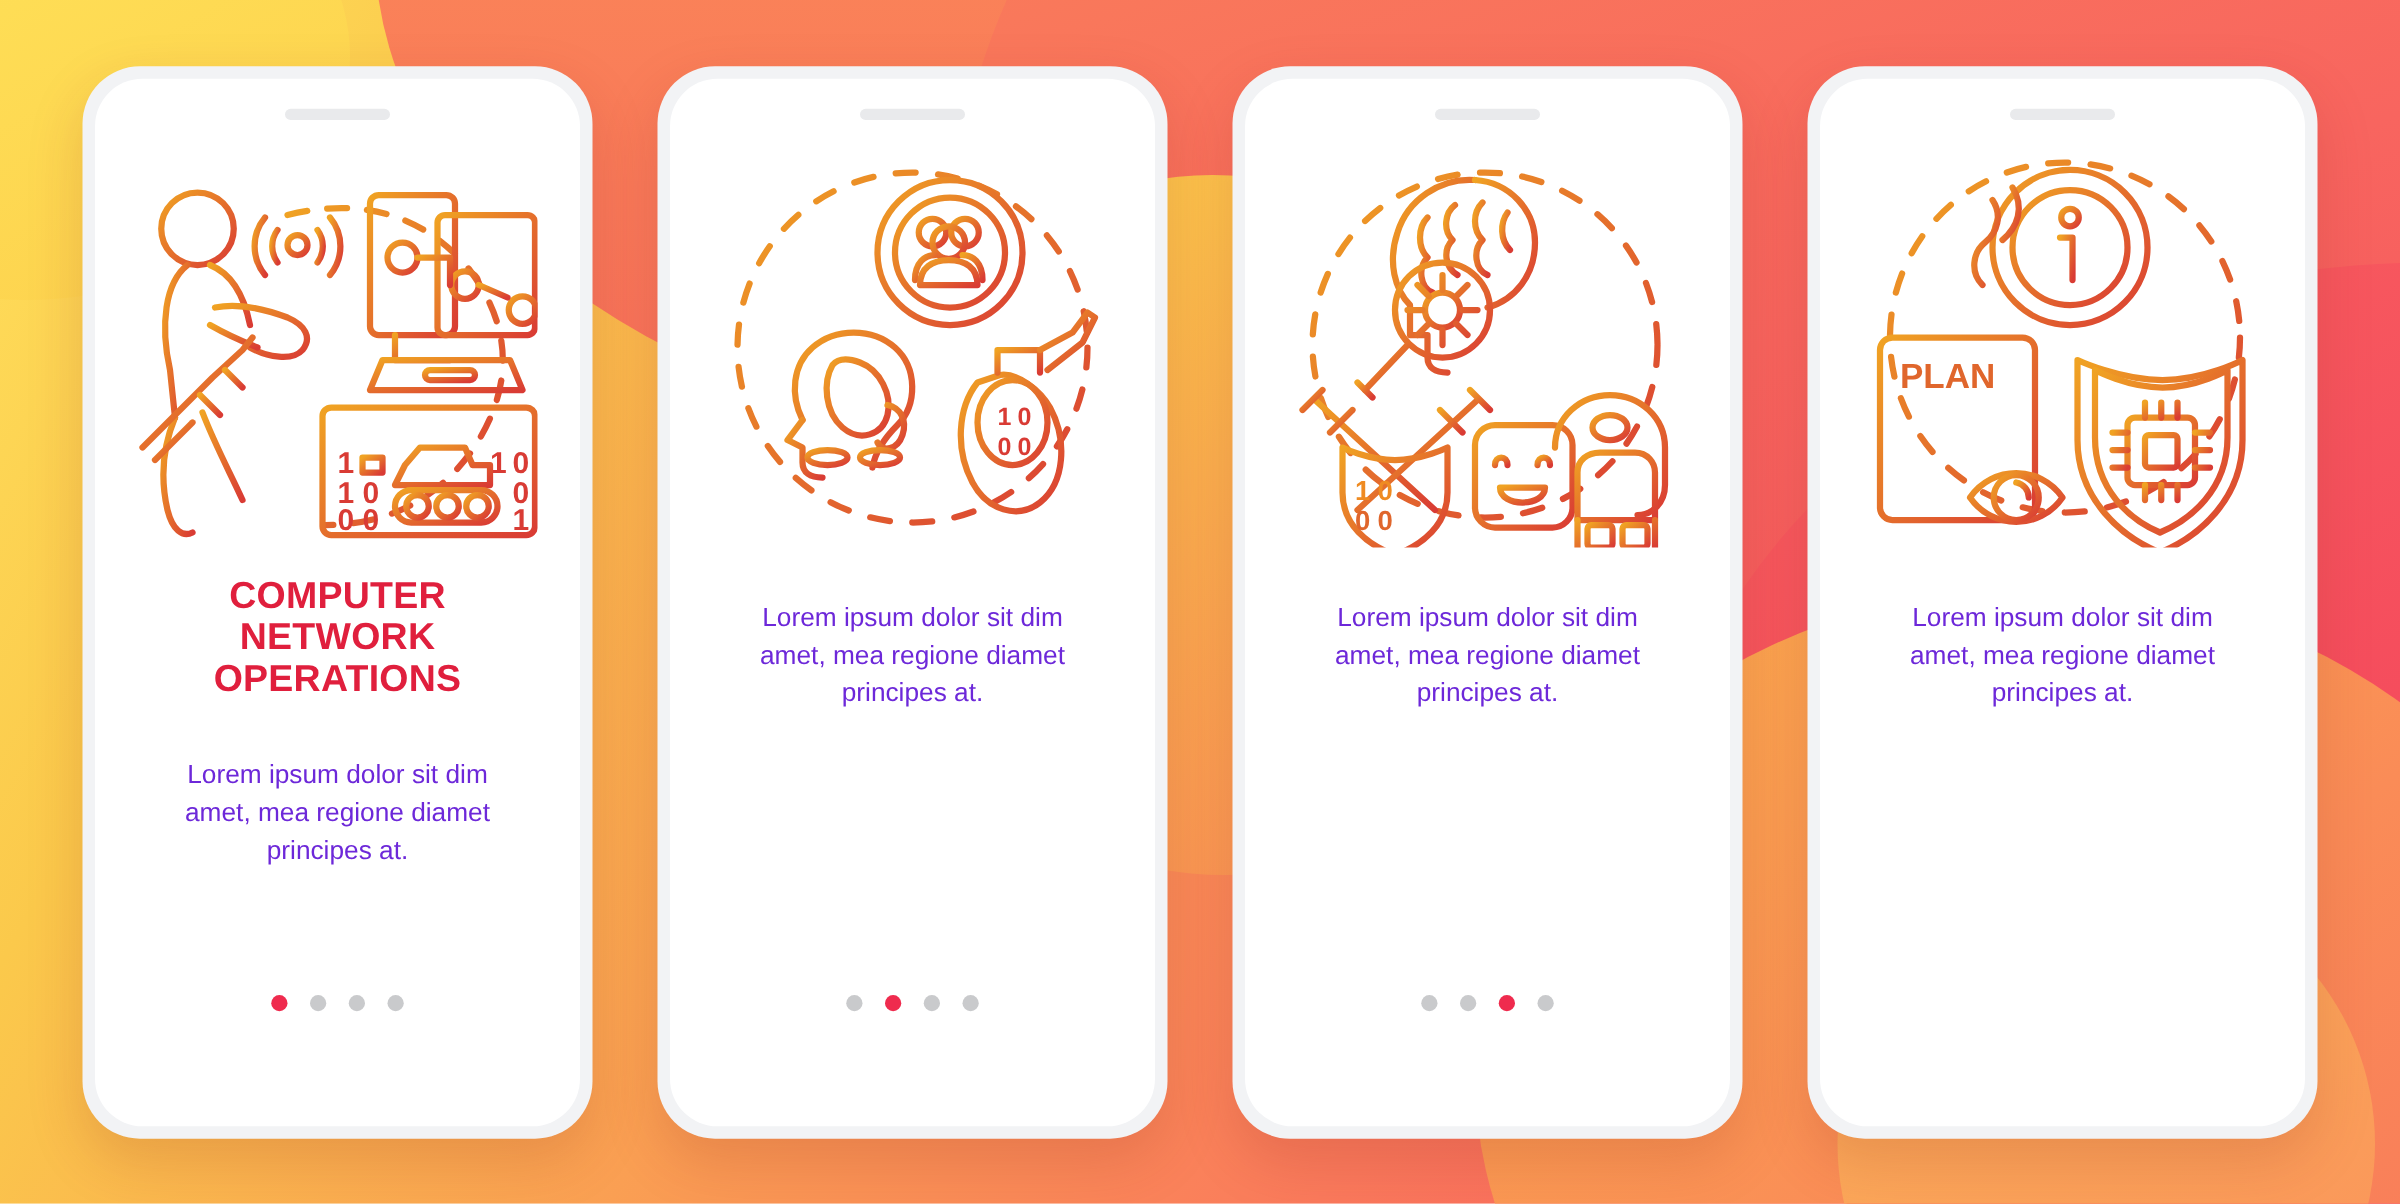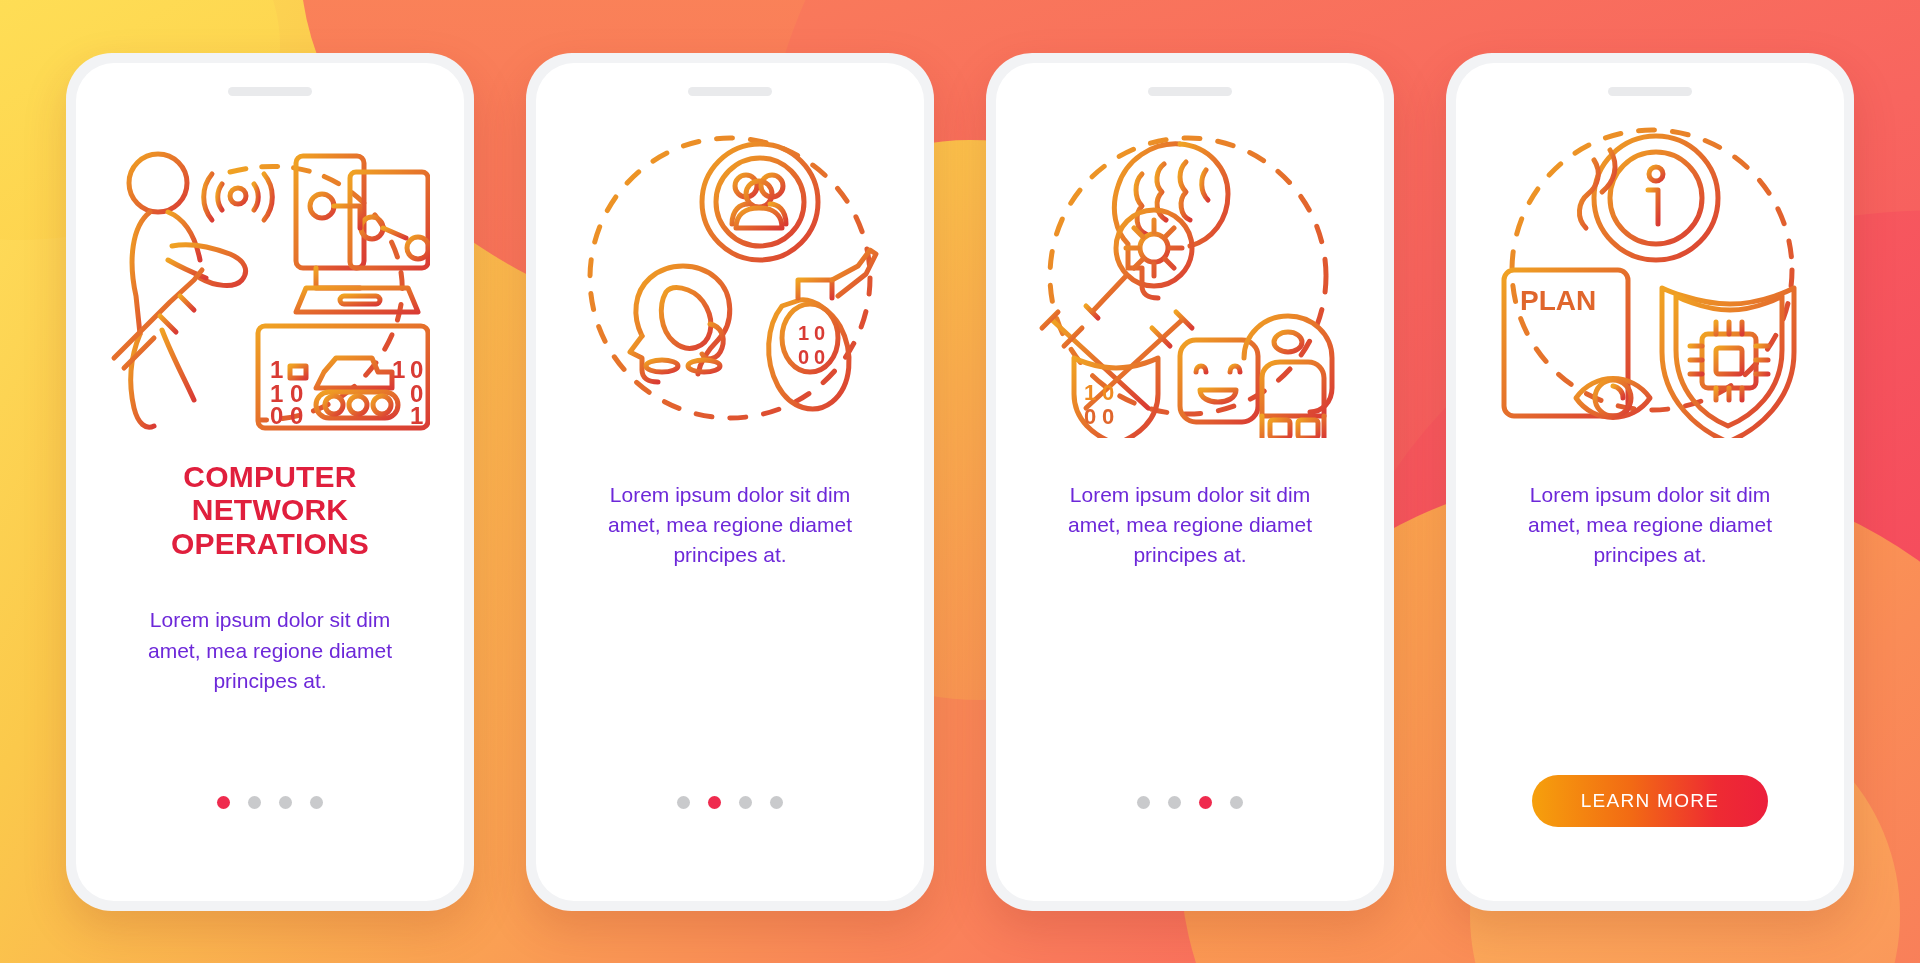--- a/index.html
+++ b/index.html
@@ -462,18 +462,17 @@
             <rect x="226" y="228" width="26" height="26" rx="3"></rect>
             <path d="M212 226 L200 226 M212 240 L200 240 M212 254 L200 254"></path>
             <path d="M266 226 L278 226 M266 240 L278 240 M266 254 L278 254"></path>
             <path d="M226 214 L226 202 M239 214 L239 202 M252 214 L252 202"></path>
             <path d="M226 268 L226 280 M239 268 L239 280 M252 268 L252 280"></path>
           </g>
         </svg>
 
         <p class="body-text">Lorem ipsum dolor sit dim amet, mea regione diamet principes at.</p>
         <div class="spacer"></div>
-        <button class="cta">LEARN MORE</button>
       </div>
     </div>
 
   </div>
 </div>
 
 </body></html>

